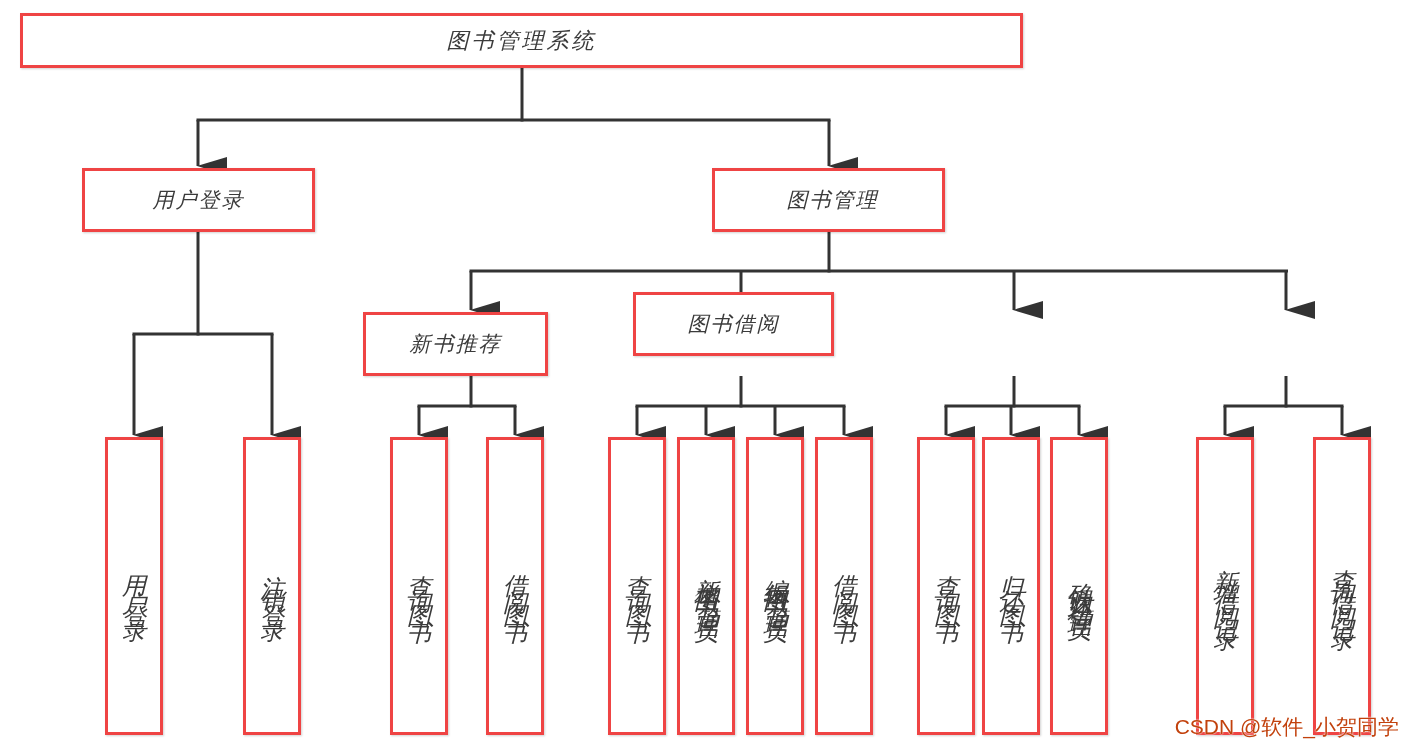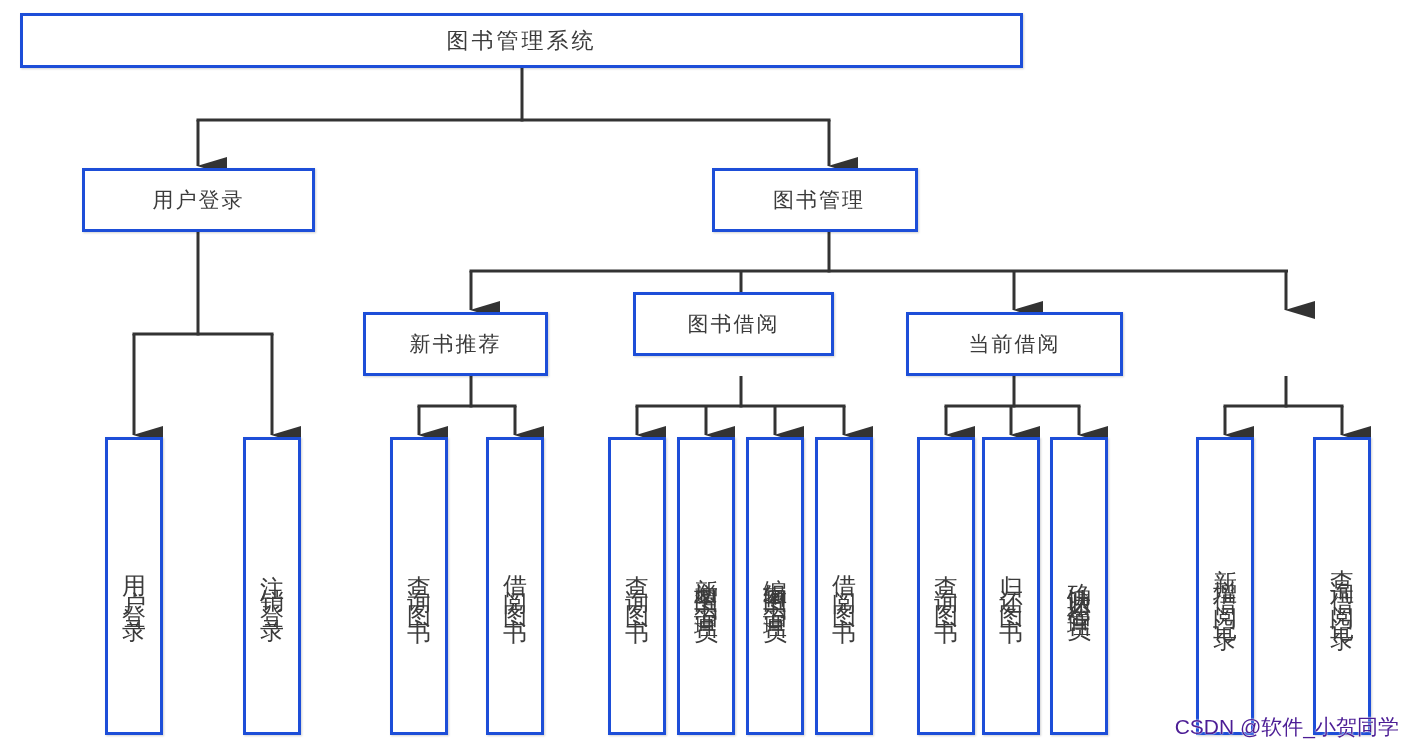--- a/index.html
+++ b/index.html
@@ -9,47 +9,48 @@
     height: 747px;
     background: #ffffff;
     font-family: "Liberation Sans", sans-serif;
     overflow: hidden;
   }
   svg.wires { position: absolute; left: 0; top: 0; }
   .node {
     position: absolute;
     box-sizing: border-box;
     background: #ffffff;
-    border: 3px solid #1d4ed8;
+    border: 3px solid #ef4444;
     box-shadow: 1px 1px 2px rgba(0,0,0,0.18);
     display: flex;
     align-items: center;
     justify-content: center;
     color: #3b3b3b;
+    font-style: italic;
   }
   .hnode { font-size: 21px; letter-spacing: 2px; white-space: nowrap; }
   .root  { font-size: 22px; letter-spacing: 3px; }
   .leaf  { top: 437px; width: 58px; height: 298px; }
   .leaf span {
     writing-mode: vertical-lr;
     text-orientation: mixed;
     font-size: 24px;
     line-height: 1;
     white-space: nowrap;
   }
   .vt4  span { letter-spacing: 15px; }
   .vt6  span { letter-spacing: 12px; }
   .vt9  span { letter-spacing: 6px; }
   .vt10 span { letter-spacing: 5px; }
   .watermark {
     position: absolute;
     right: 6px;
     bottom: 6px;
     font-size: 21px;
-    color: #4c1d95;
+    color: #c2410c;
     text-shadow: 0 0 2px #ffffff, 0 0 1px #ffffff;
     z-index: 5;
     white-space: nowrap;
   }
 </style>
 </head>
 <body>
 
 <div class="canvas">
 
@@ -99,25 +100,24 @@
       <line x1="1286" y1="376" x2="1286" y2="407.5"></line>
       <line x1="1223.5" y1="406" x2="1343.5" y2="406"></line>
       <line x1="1225" y1="406" x2="1225" y2="435" marker-end="url(#arr)"></line>
       <line x1="1342" y1="406" x2="1342" y2="435" marker-end="url(#arr)"></line>
     </g>
   </svg>
 
   <div class="node hnode root" style="left:20px; top:13px; width:1003px; height:55px;">图书管理系统</div>
 
   <div class="node hnode" style="left:82px; top:168px; width:233px; height:64px;">用户登录</div>
-  <div class="node hnode" style="left:712px; top:168px; width:206px; height:64px;padding-left:8px;">图书管理</div>
+  <div class="node hnode" style="left:712px; top:168px; width:233px; height:64px;padding-left:8px;">图书管理</div>
 
   <div class="node hnode" style="left:363px; top:312px; width:185px; height:64px;">新书推荐</div>
   <div class="node hnode" style="left:633px; top:292px; width:201px; height:64px;">图书借阅</div>
-  <div class="node hnode" style="left:906px; top:312px; width:217px; height:64px;">当前借阅</div>
 
   <div class="node leaf vt4" style="left:105px;">
     <span>用户登录</span>
   </div>
   <div class="node leaf vt4" style="left:243px;">
     <span>注销登录</span>
   </div>
 
   <div class="node leaf vt4" style="left:390px;">
     <span>查询图书</span>

